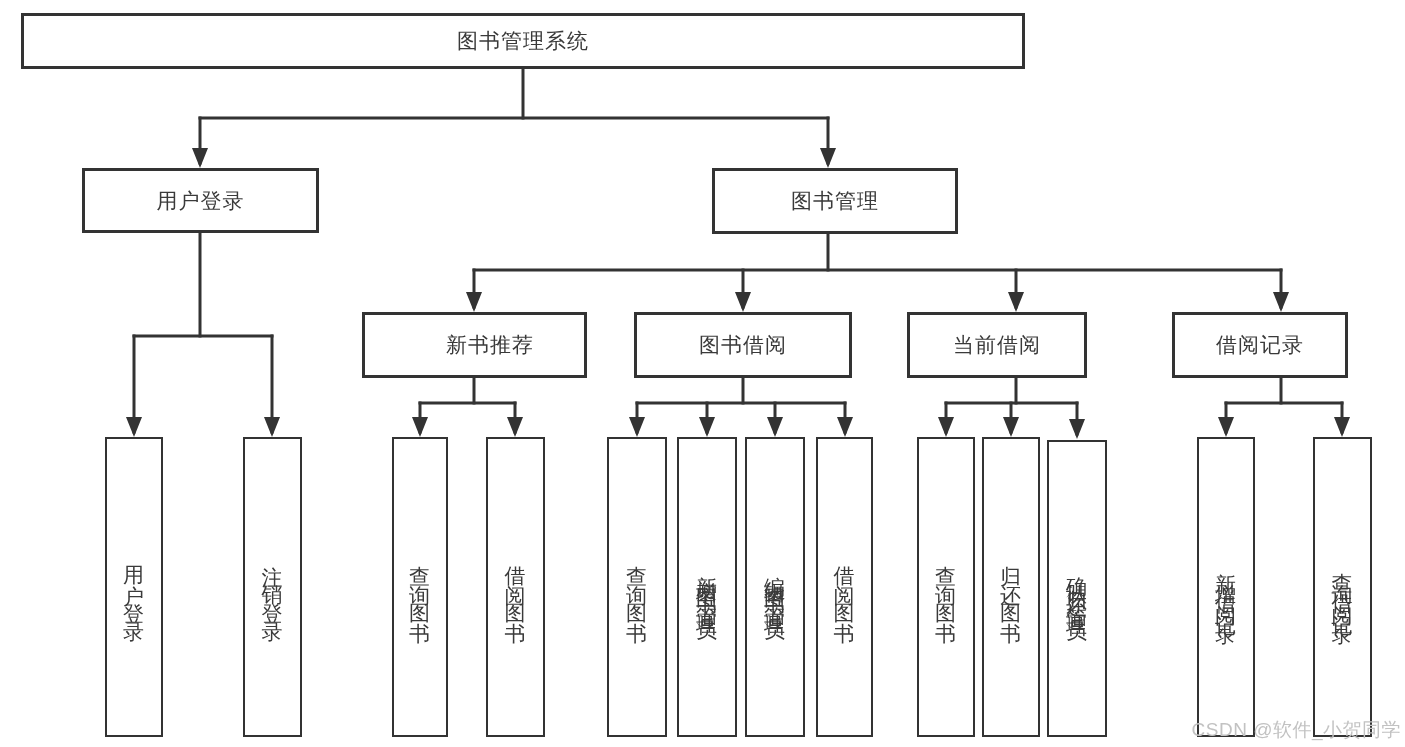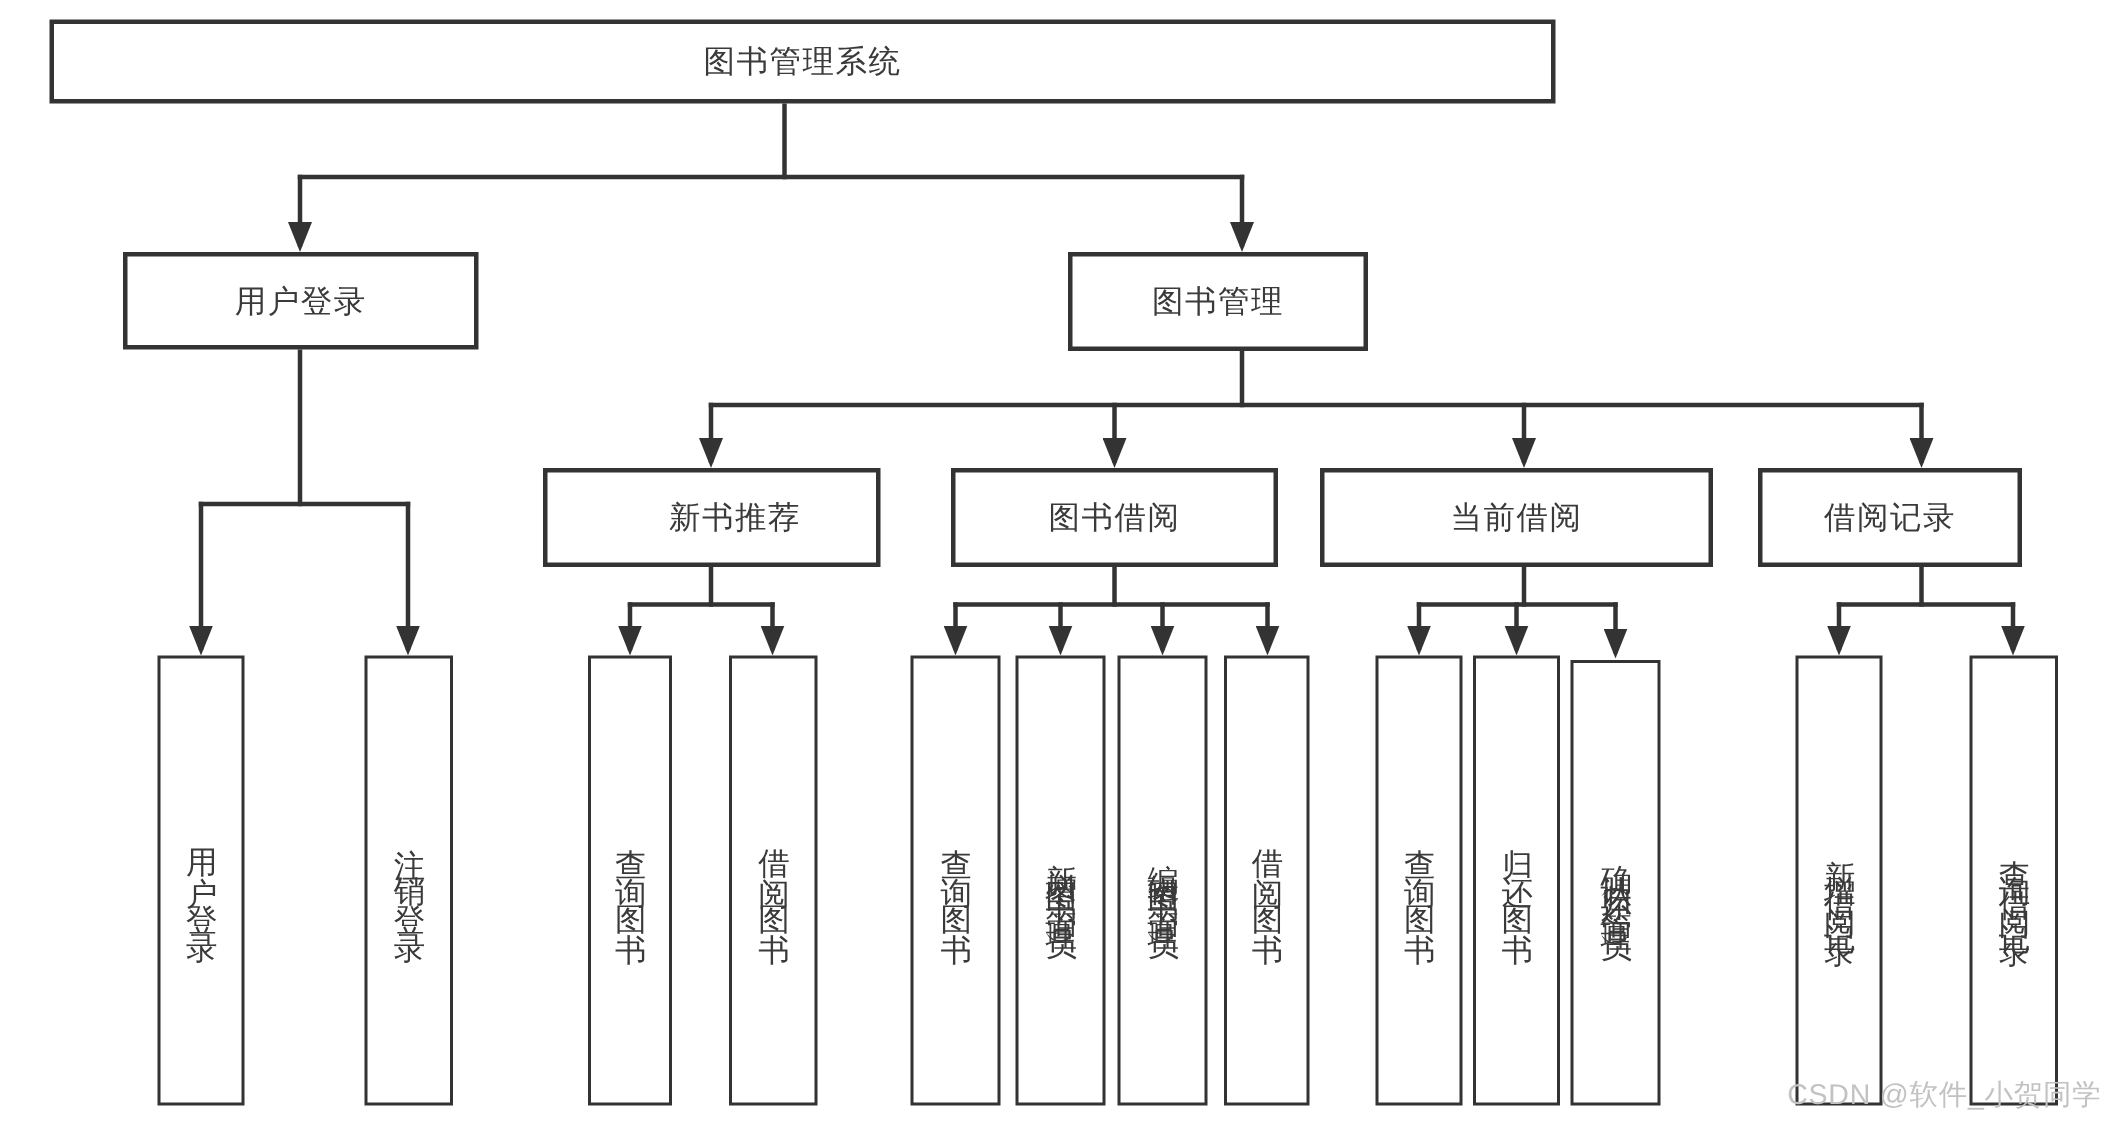--- a/index.html
+++ b/index.html
@@ -71,38 +71,38 @@
       <path d="M1011,403 V432" marker-end="url(#arw)"></path>
       <path d="M1077,403 V434" marker-end="url(#arw)"></path>
 
       <path d="M1281,378 V403"></path>
       <path d="M1226,403 H1342"></path>
       <path d="M1226,403 V432" marker-end="url(#arw)"></path>
       <path d="M1342,403 V432" marker-end="url(#arw)"></path>
     </g>
   </svg>
 
-  <div class="box hbox" style="left:33px;top:13px;width:1004px;height:56px;">
+  <div class="box hbox" style="left:21px;top:13px;width:1004px;height:56px;">
     <span>图书管理系统</span>
   </div>
 
   <div class="box hbox" style="left:82px;top:168px;width:237px;height:65px;">
     <span>用户登录</span>
   </div>
-  <div class="box hbox" style="left:712px;top:168px;width:200px;height:66px;justify-content:center;">
+  <div class="box hbox" style="left:712px;top:168px;width:246px;height:66px;justify-content:center;">
     <span>图书管理</span>
   </div>
 
   <div class="box hbox" style="left:362px;top:312px;width:225px;height:66px;padding-left:31px;">
     <span>新书推荐</span>
   </div>
   <div class="box hbox" style="left:634px;top:312px;width:218px;height:66px;">
     <span>图书借阅</span>
   </div>
-  <div class="box hbox" style="left:880px;top:312px;width:262px;height:66px;">
+  <div class="box hbox" style="left:907px;top:312px;width:180px;height:66px;">
     <span>当前借阅</span>
   </div>
   <div class="box hbox" style="left:1172px;top:312px;width:176px;height:66px;">
     <span>借阅记录</span>
   </div>
 
   <div class="box vbox" style="left:105px;top:437px;width:58px;height:300px;">
     <span class="vlabel" style="letter-spacing: 0.9em;">用户登录</span>
   </div>
   <div class="box vbox" style="left:243px;top:437px;width:59px;height:300px;">

